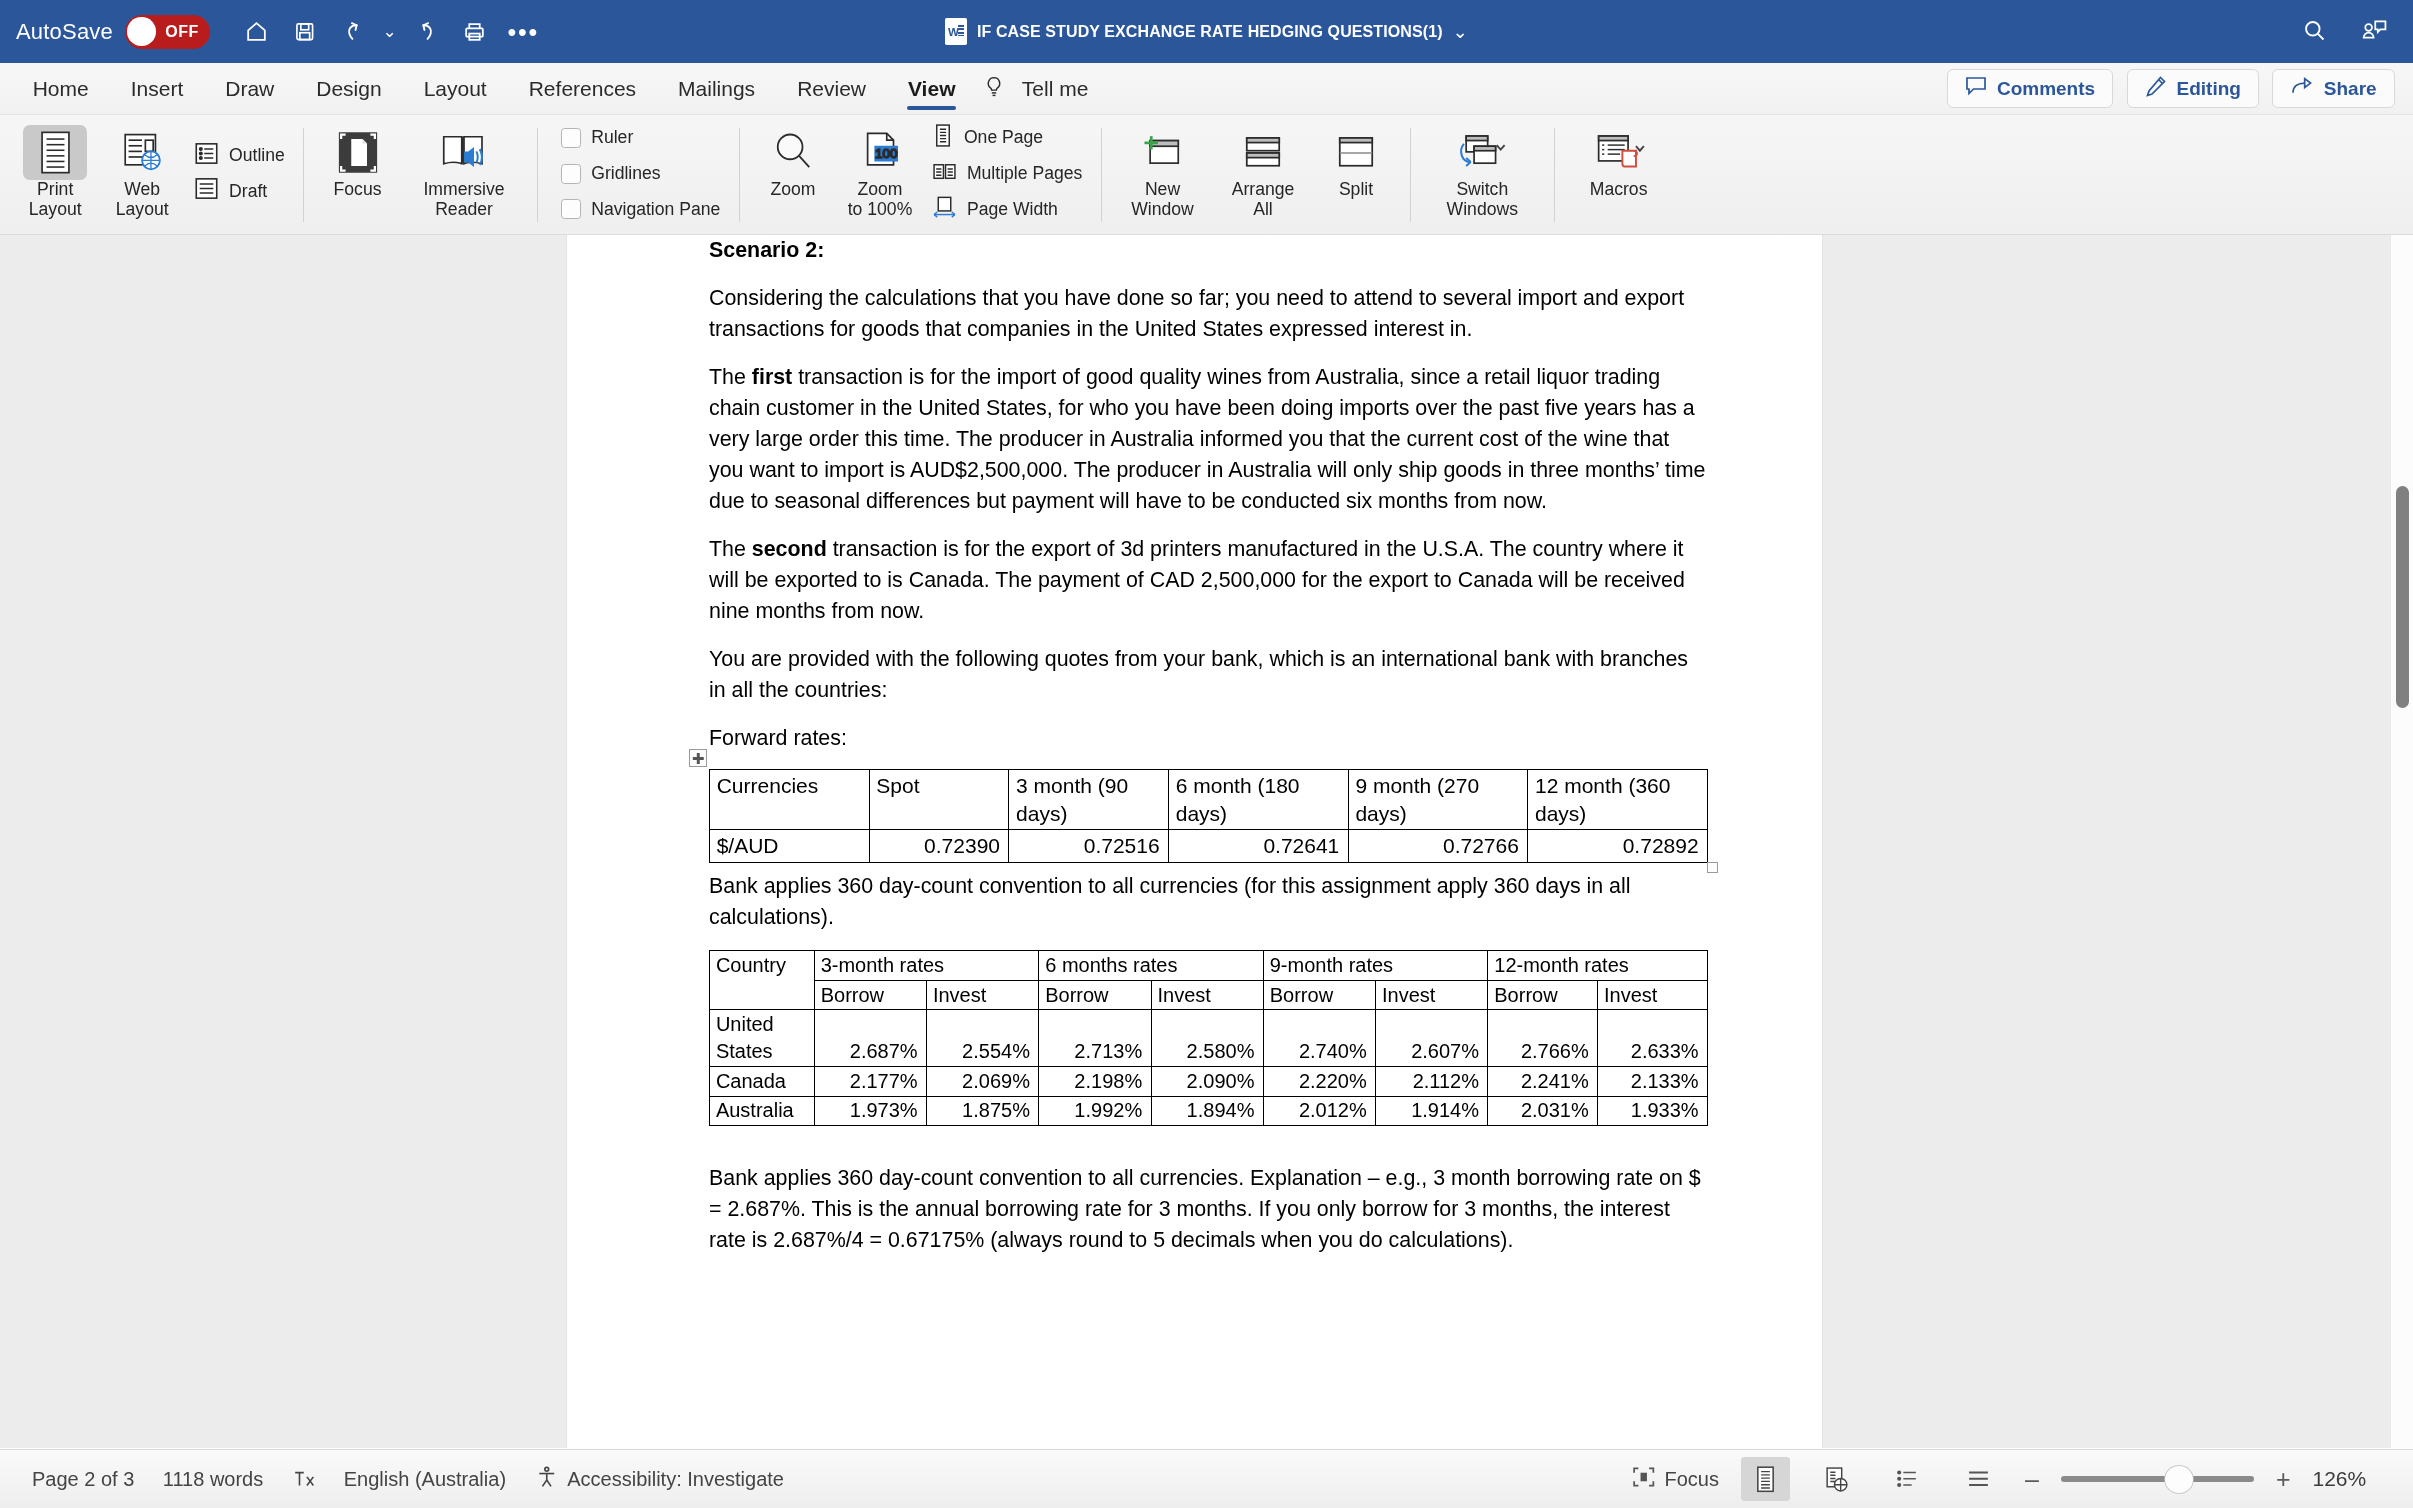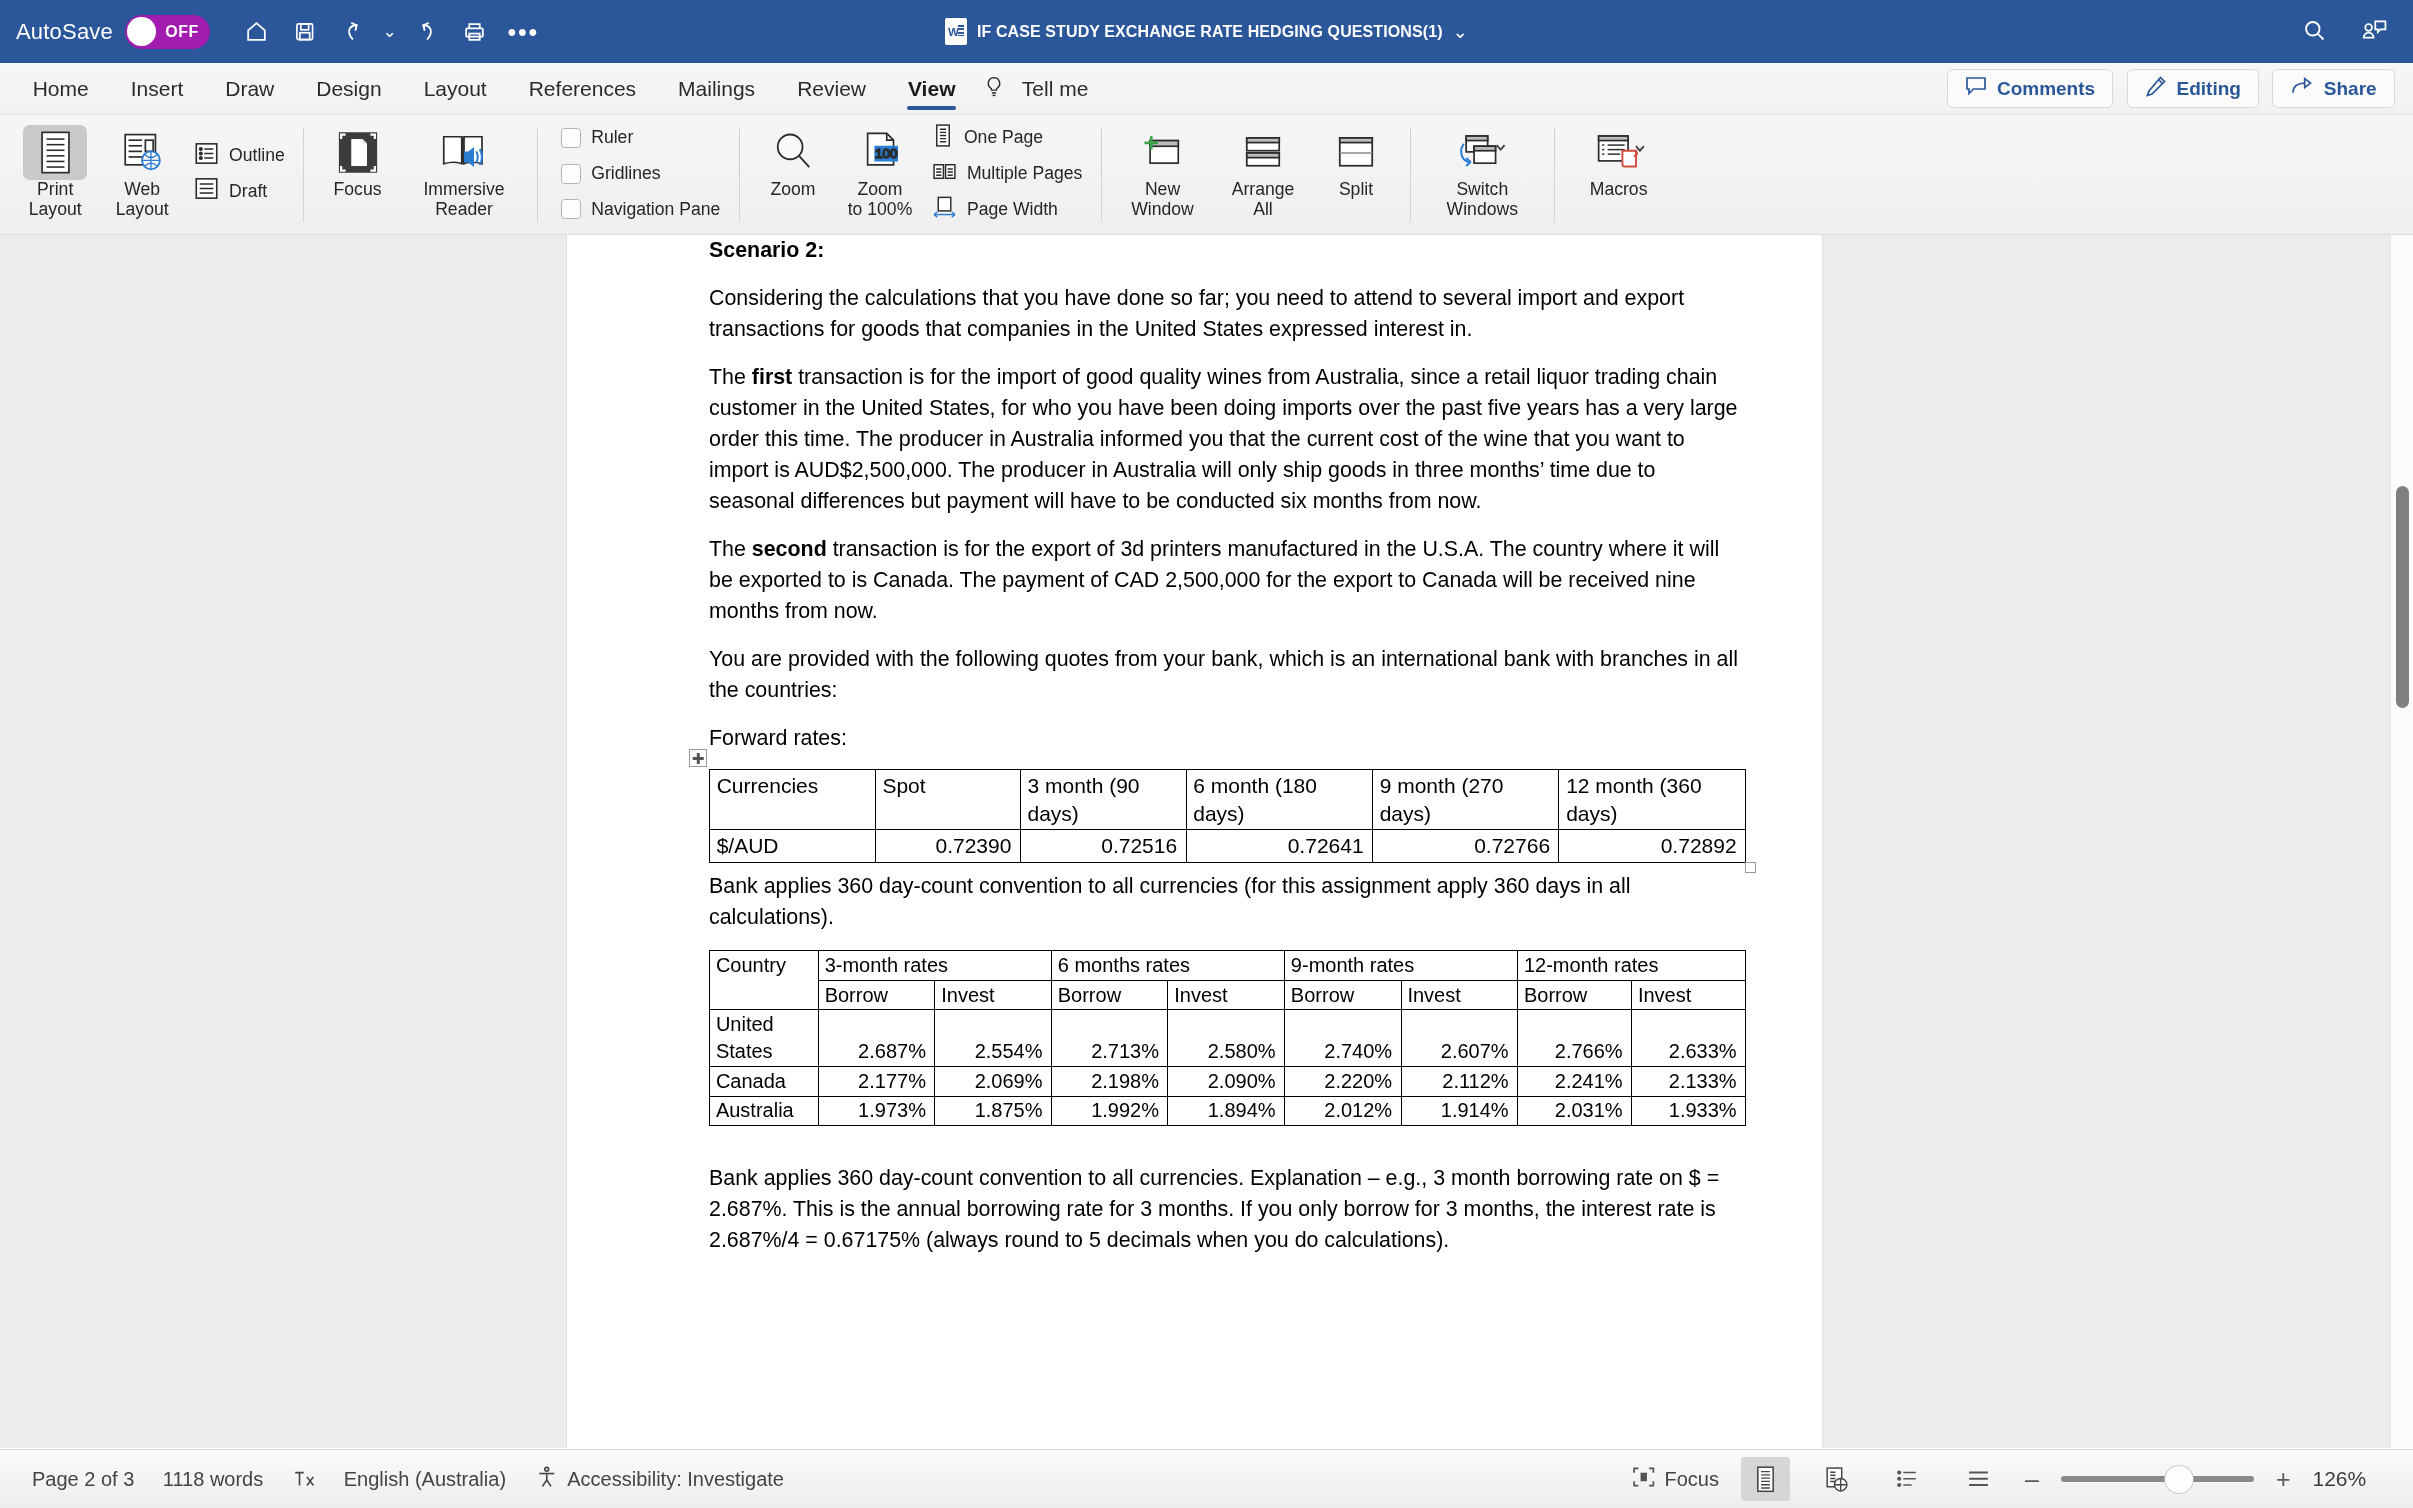--- a/index.html
+++ b/index.html
@@ -16,21 +16,21 @@
     background: #2b579a;
     display: flex; align-items: center;
   }
   .qat { display: flex; align-items: center; gap: 0; padding-left: 16px; }
   .autosave-label {
     color: #ffffff; font-size: 22px; font-weight: 400; letter-spacing: 0.2px;
     margin-right: 11.7px;
   }
   .autosave-toggle {
     width: 85px; height: 34px; border-radius: 17px;
-    background: #a21caf; position: relative; display: flex; align-items: center;
+    background: #b91c1c; position: relative; display: flex; align-items: center;
     margin-right: 22px;
   }
   .autosave-knob {
     position: absolute; left: 2.5px; top: 2.5px; width: 28.5px; height: 28.5px;
     border-radius: 50%; background: #ffffff;
   }
   .autosave-state {
     position: absolute; right: 11px; color: #ffffff; font-size: 16px; font-weight: 700;
     letter-spacing: 0.5px;
   }
@@ -125,21 +125,21 @@
   
   .workspace {
     position: absolute; left: 0; top: 235px; width: 2413px; height: 1213px;
     background: #ececec; overflow: hidden;
   }
   .page {
     position: absolute; left: 567px; top: 0; width: 1255px; height: 1213px;
     background: #ffffff;
     box-shadow: 0 0 0 0.8px #e0e0e0;
   }
-  .page-inner { padding: 0 76px 0 142px; }
+  .page-inner { padding: 0 114px 0 142px; }
   .doc p {
     font-family: "Liberation Sans", sans-serif;
     font-size: 21.4px; line-height: 31px; color: #000000;
     margin: 0 0 17px 0;
   }
   .doc p.tight { margin-bottom: 15px; }
   .doc b { font-weight: 700; }
   .first-line { margin-top: 6.7px; }
 
   

